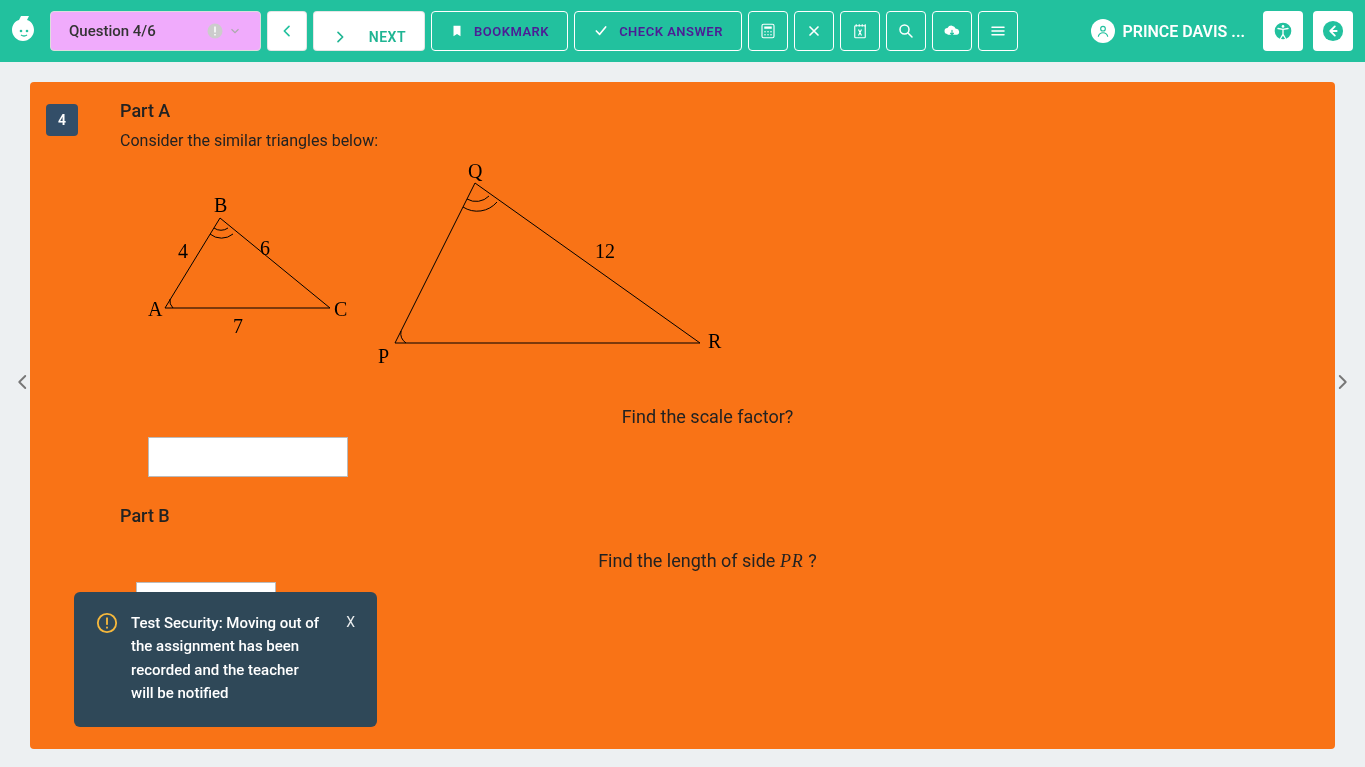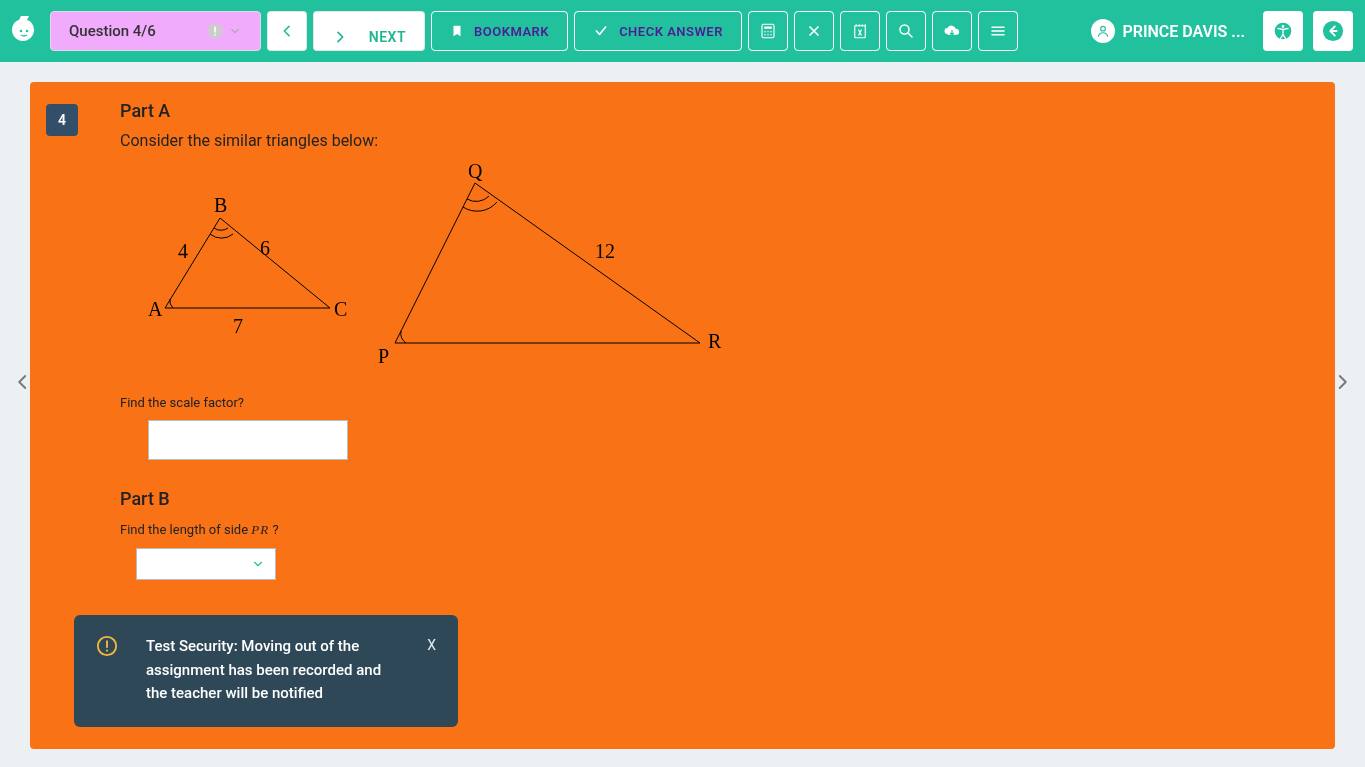--- a/index.html
+++ b/index.html
@@ -178,24 +178,25 @@
     font-weight: 500;
     margin-bottom: 10px;
     color: #222;
   }
   .instr {
     font-size: 16px;
     color: #222;
     margin-bottom: 8px;
   }
   .prompt {
-    font-size: 13px;
+    font-size: 18px;
     color: #222;
-    margin-top: 13px;
+    margin-top: 24px;
     margin-bottom: 10px;
+    text-align: center;
   }
   .ans-input {
     border: 1px solid #bbb;
     height: 40px;
     width: 200px;
     padding: 0 8px;
     font-size: 15px;
     background: #fff;
     margin-left: 28px;
   }
@@ -210,27 +211,27 @@
     margin-left: 16px;
     cursor: pointer;
     color: #22c19e;
     background:#fff;
   }
 
   .toast {
     position: absolute;
     left: 74px;
     bottom: 40px;
-    width: 384px;
+    width: 303px;
     background: #2f4858;
     color: #fff;
     border-radius: 6px;
     padding: 20px 22px 22px 22px;
     display: flex;
-    gap: 28px;
+    gap: 13px;
     font-size: 15px;
     line-height: 1.55;
   }
   .toast .warn-icon {
     color: #f6b83c;
     flex-shrink: 0;
   }
   .toast .close-x {
     margin-left: auto;
     color: #fff;

